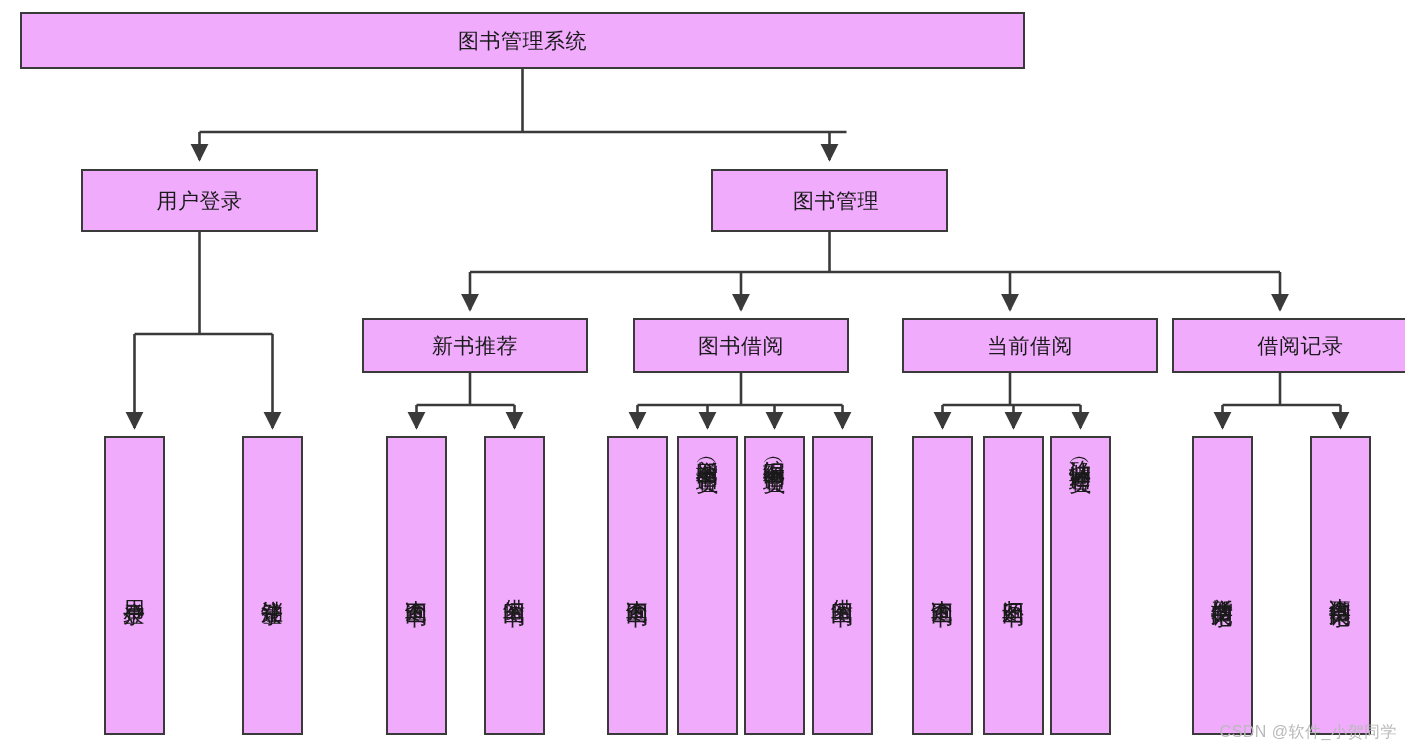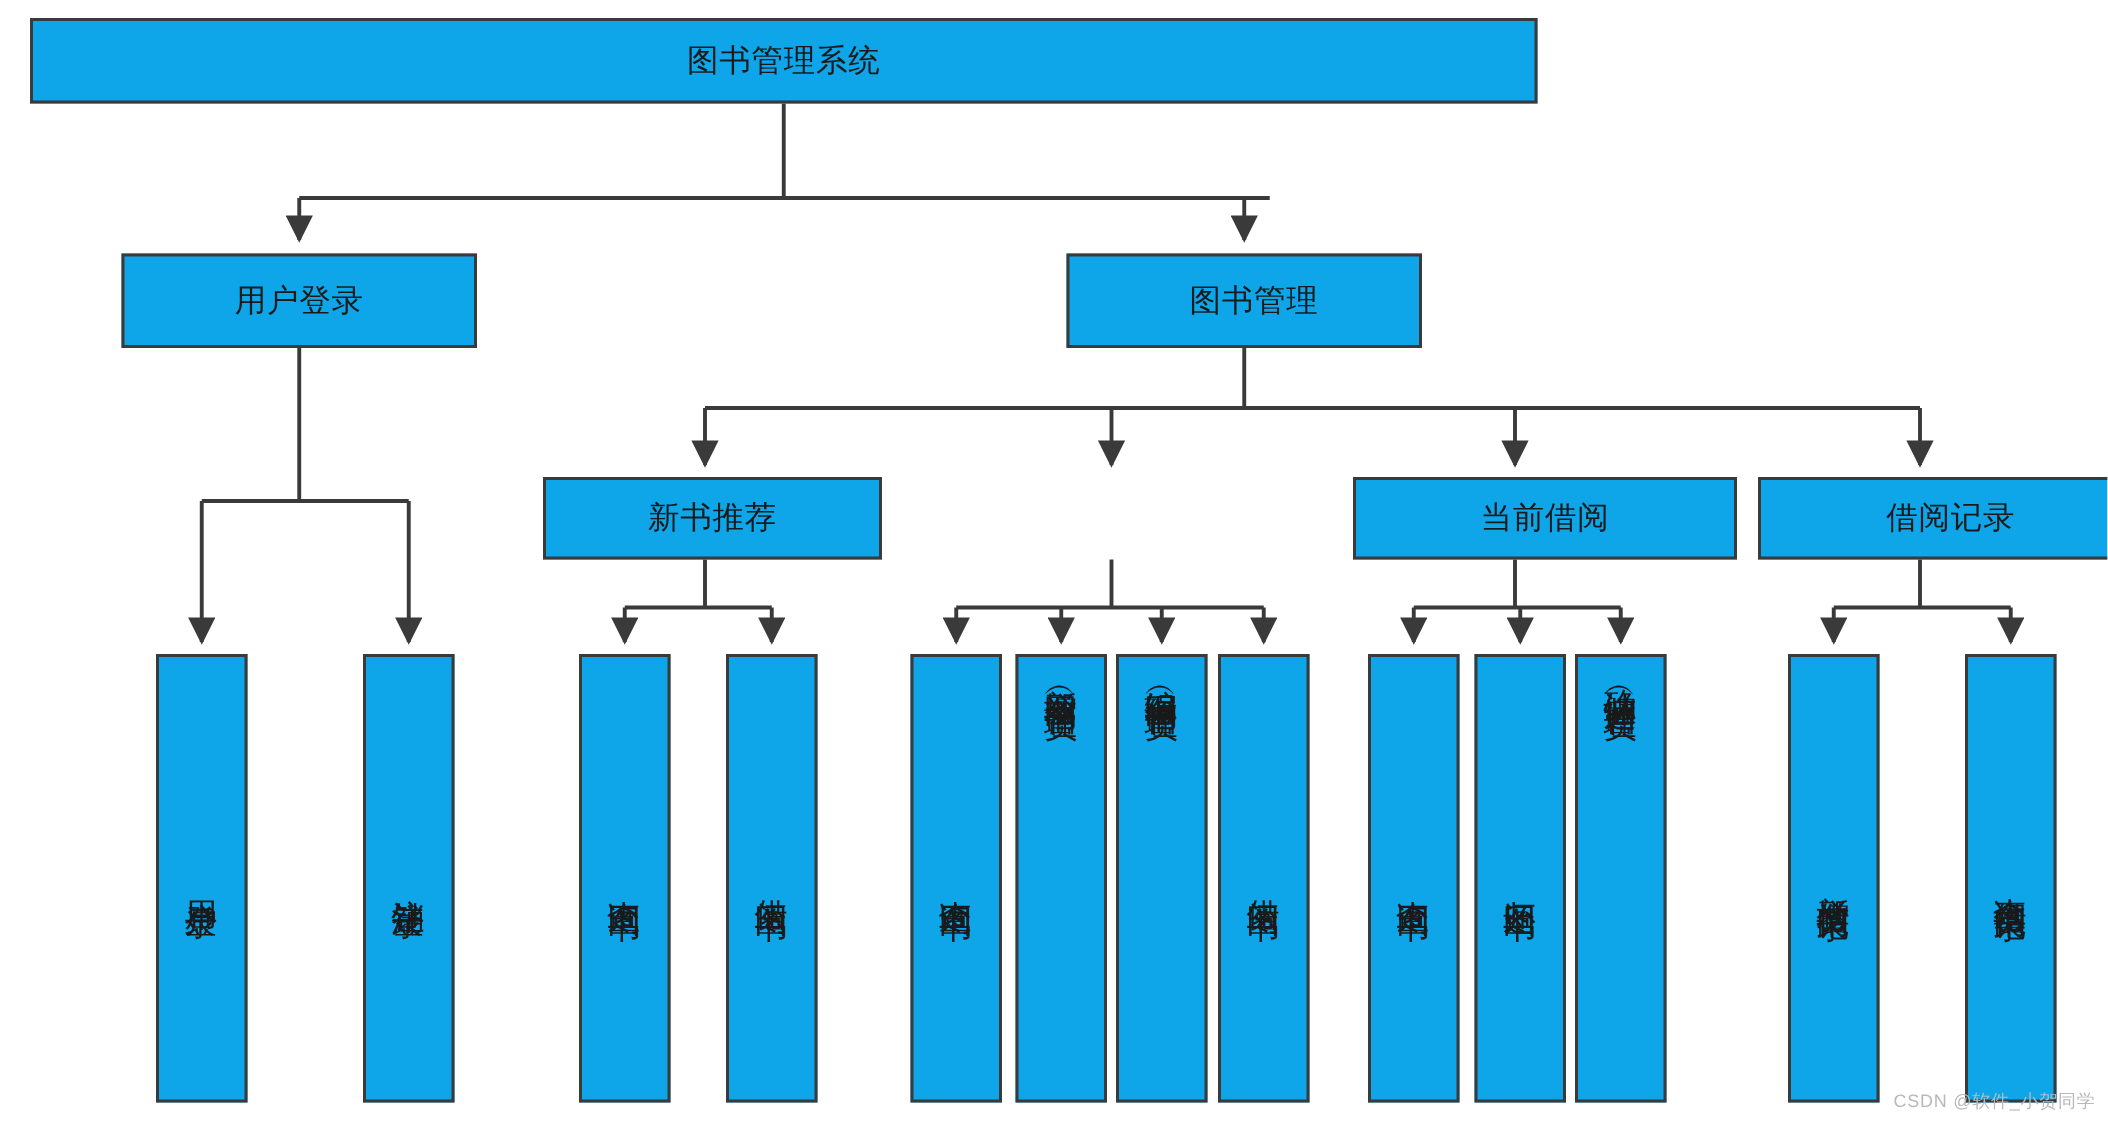--- a/index.html
+++ b/index.html
@@ -22,21 +22,21 @@
     left: 0;
     top: 0;
     width: 1405px;
     height: 747px;
     pointer-events: none;
   }
   .node {
     position: absolute;
     box-sizing: border-box;
     border: 2px solid #3a3a3a;
-    background: #0ea5e9;
+    background: #f0abfc;
     display: flex;
     align-items: center;
     justify-content: center;
     color: #1a1a1a;
   }
   .node .label {
     display: block;
     text-align: center;
     line-height: 1.12;
     letter-spacing: 0.5px;
@@ -61,21 +61,21 @@
   }
   
   .node.vert.tall-text {
     align-items: flex-start;
     padding-top: 4px;
   }
   .watermark {
     position: absolute;
     right: 8px;
     bottom: 4px;
-    font-size: 12px;
+    font-size: 16px;
     color: #b9b9b9;
     white-space: nowrap;
     letter-spacing: 0.5px;
   }
 </style>
 </head>
 <body>
 
 <div id="canvas">
 
@@ -136,20 +136,23 @@
   <div class="node horiz" id="n-l2-0" style="left: 81px; top: 169px; width: 237px; height: 63px;">
     <span class="label">用户登录</span>
   </div>
   <div class="node horiz" id="n-l2-1" style="left: 711px; top: 169px; width: 237px; height: 63px; padding-left: 13px;">
     <span class="label">图书管理</span>
   </div>
 
   <div class="node horiz" id="n-l3-0" style="left: 362px; top: 318px; width: 226px; height: 55px;">
     <span class="label">新书推荐</span>
   </div>
+  <div class="node horiz" id="n-l3-1" style="left: 633px; top: 318px; width: 216px; height: 55px;">
+    <span class="label">图书借阅</span>
+  </div>
   <div class="node horiz" id="n-l3-2" style="left: 902px; top: 318px; width: 256px; height: 55px;">
     <span class="label">当前借阅</span>
   </div>
   <div class="node horiz" id="n-l3-3" style="left: 1172px; top: 318px; width: 257px; height: 55px;">
     <span class="label">借阅记录</span>
   </div>
 
   <div class="node vert" id="n-leaf-0" style="left: 104px; top: 436px; width: 61px; height: 299px;">
     <span class="label">用户登录</span>
   </div>

